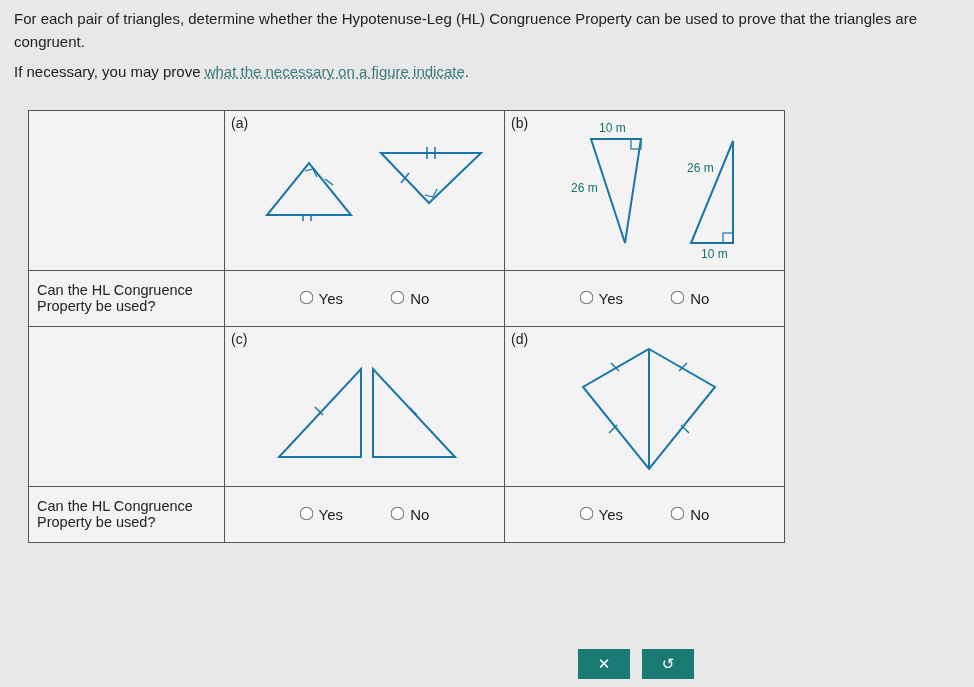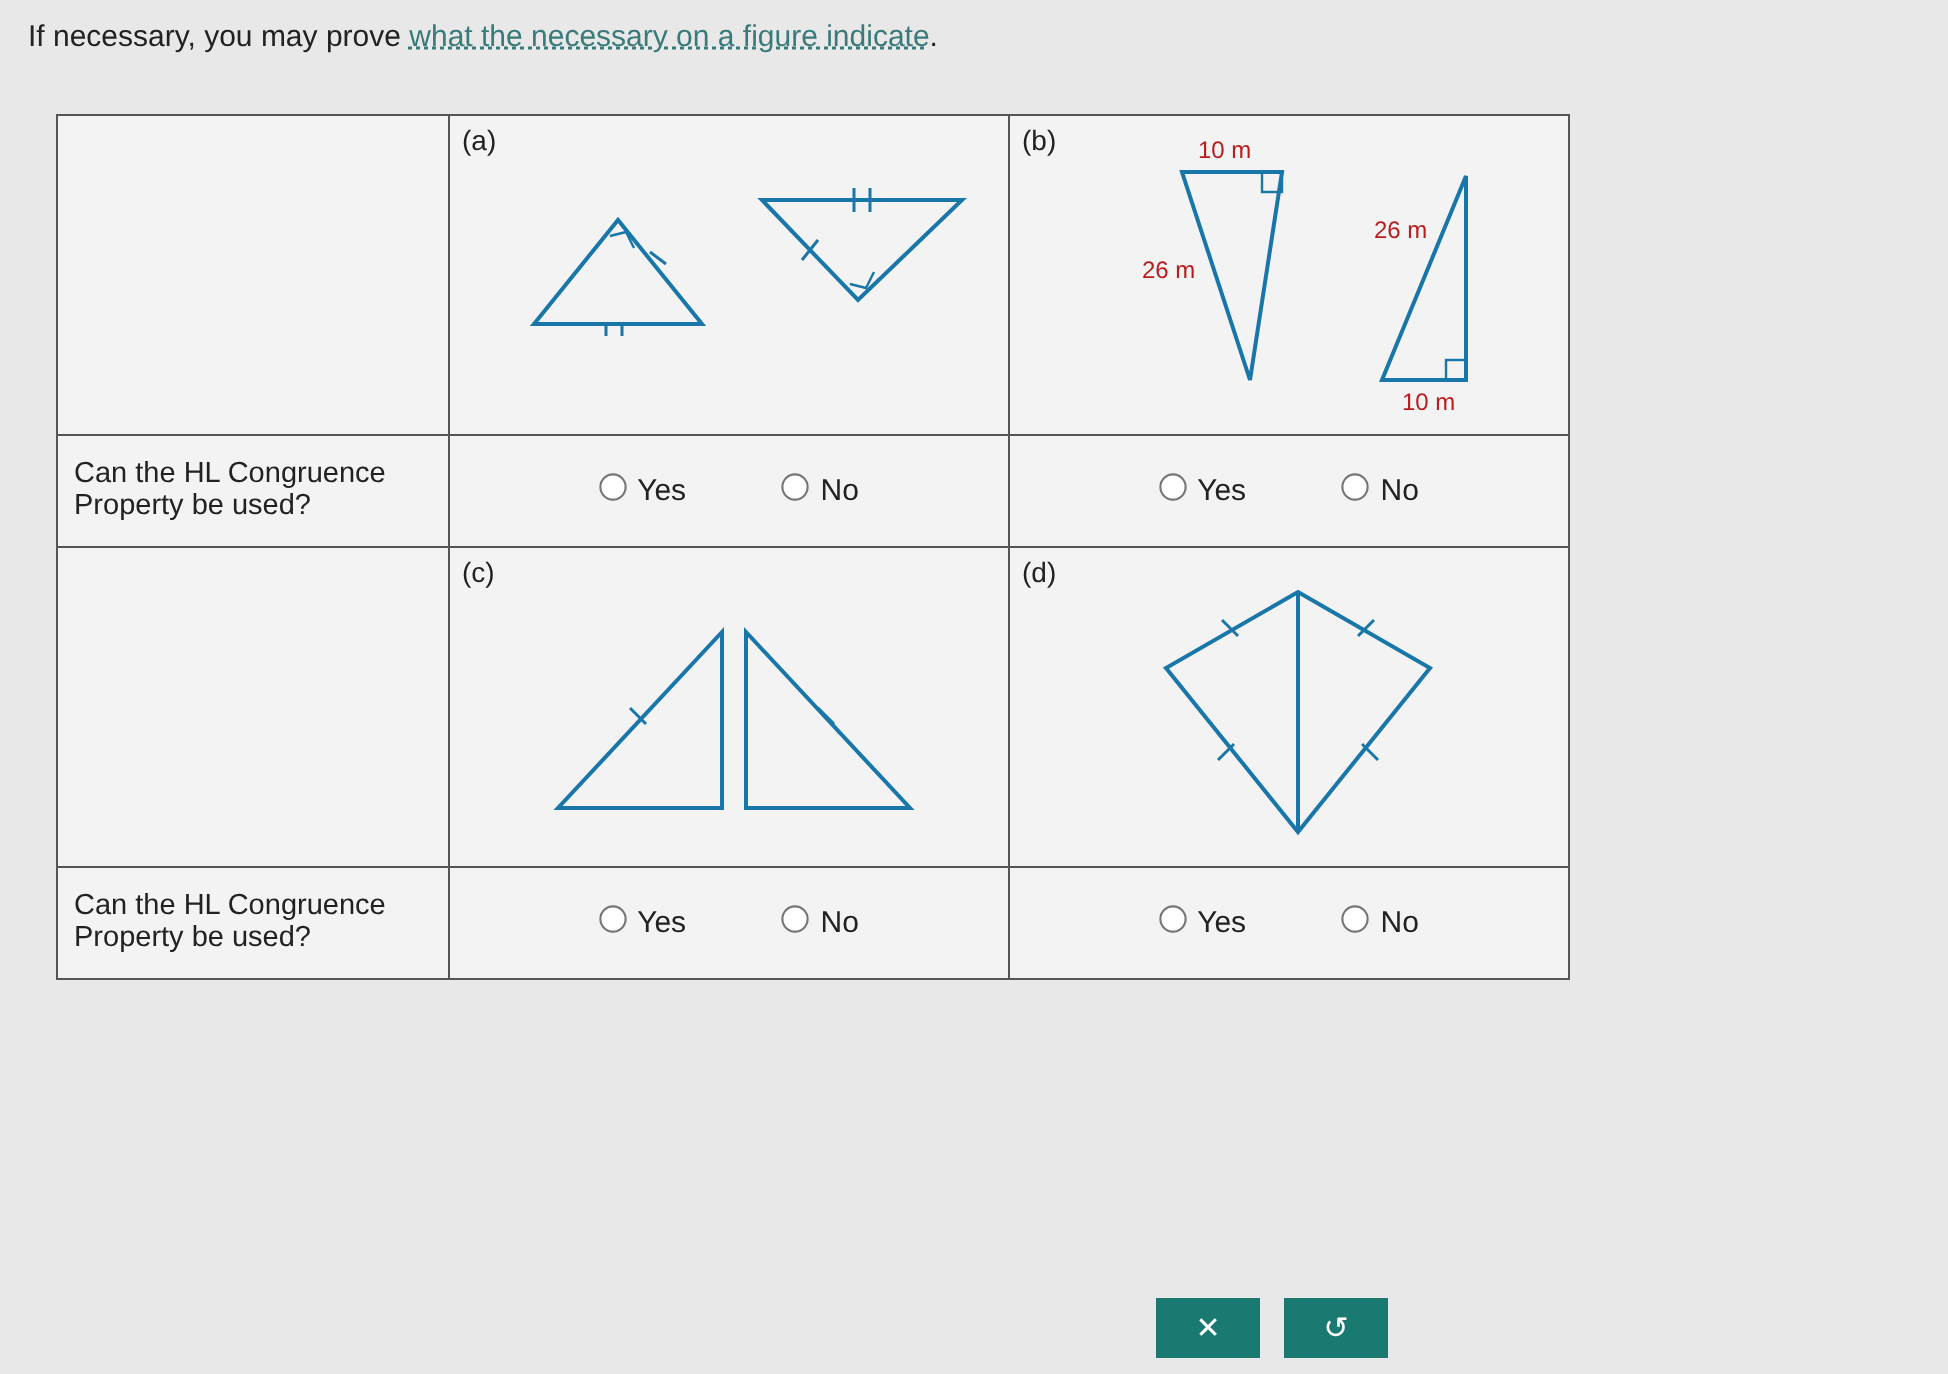--- a/index.html
+++ b/index.html
@@ -53,21 +53,21 @@
     text-align: center;
     vertical-align: middle;
     padding: 12px 0;
   }
   .answer-cell .opt { display: inline-block; margin: 0 22px; }
   .answer-cell input { transform: scale(1.05); margin-right: 6px;}
   svg { position: absolute; }
   .dim {
     position: absolute;
     font-size: 12px;
-    color: #b91c1c;
+    color: #0f766e;
   }
   .bottom-btns {
     position: absolute;
     bottom: 8px;
     left: 578px;
     display: flex;
     gap: 12px;
   }
   .btn {
     width: 52px; height: 30px;
@@ -79,20 +79,21 @@
     cursor: pointer;
   }
   .tick { stroke:#1976a8; stroke-width:1.5; fill:none; }
   .shape { stroke:#1976a8; stroke-width:2; fill:none; }
   .rt { stroke:#1976a8; stroke-width:1.2; fill:none; }
 </style>
 </head>
 <body>
 
 <div class="instructions">
+  <p>For each pair of triangles, determine whether the Hypotenuse-Leg (HL) Congruence Property can be used to prove that the triangles are congruent.</p>
   <p>
     <span>If necessary, you may prove </span><a class="learn-link">what the necessary on a figure indicate</a><span>.</span>
   </p>
 </div>
 
 <div class="table-wrap">
 <table>
 
   <tbody>
         <tr>

